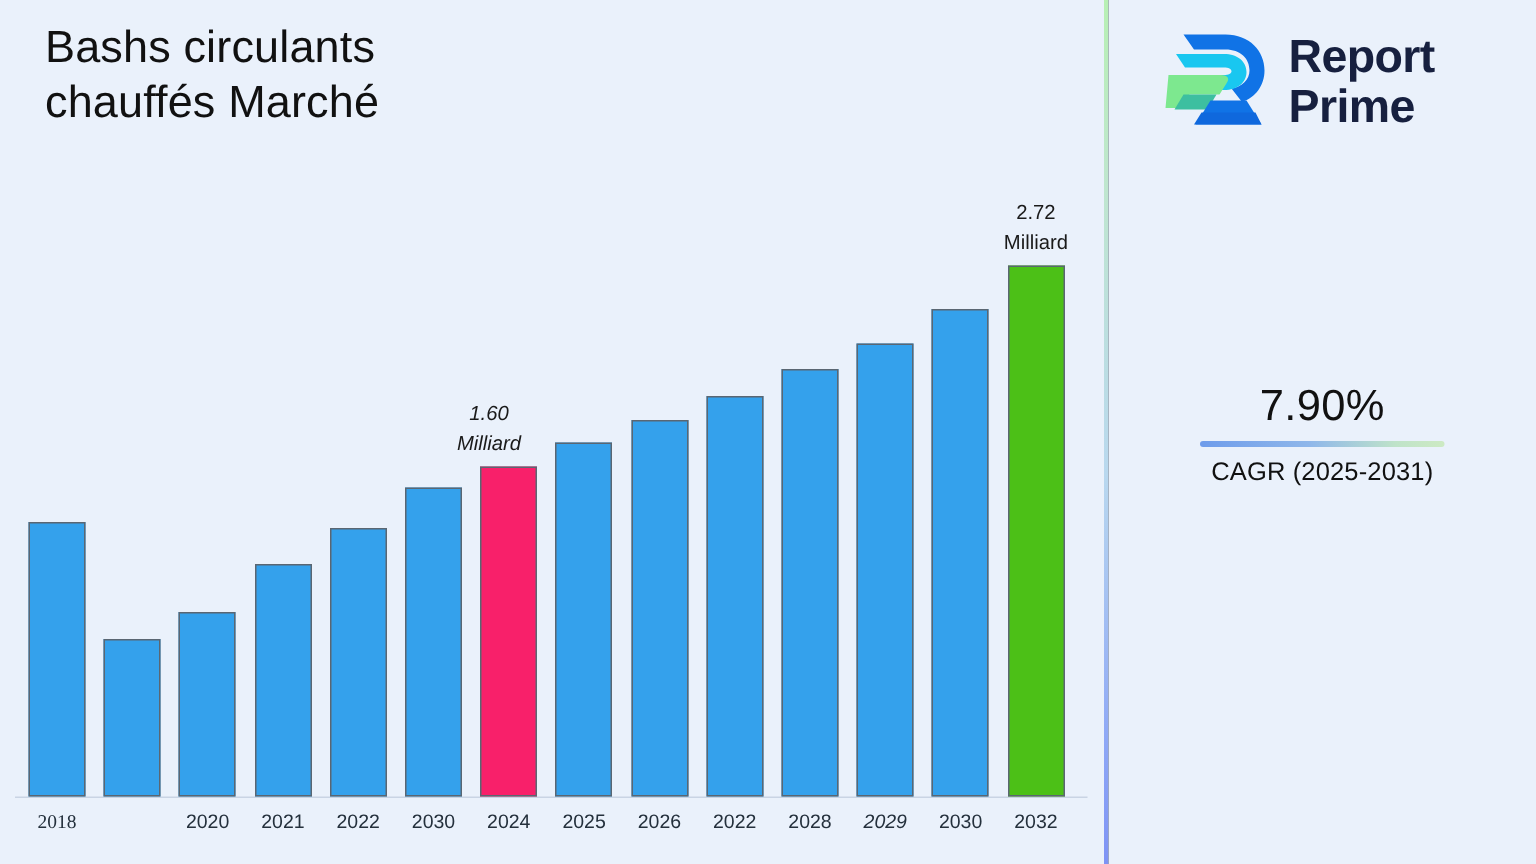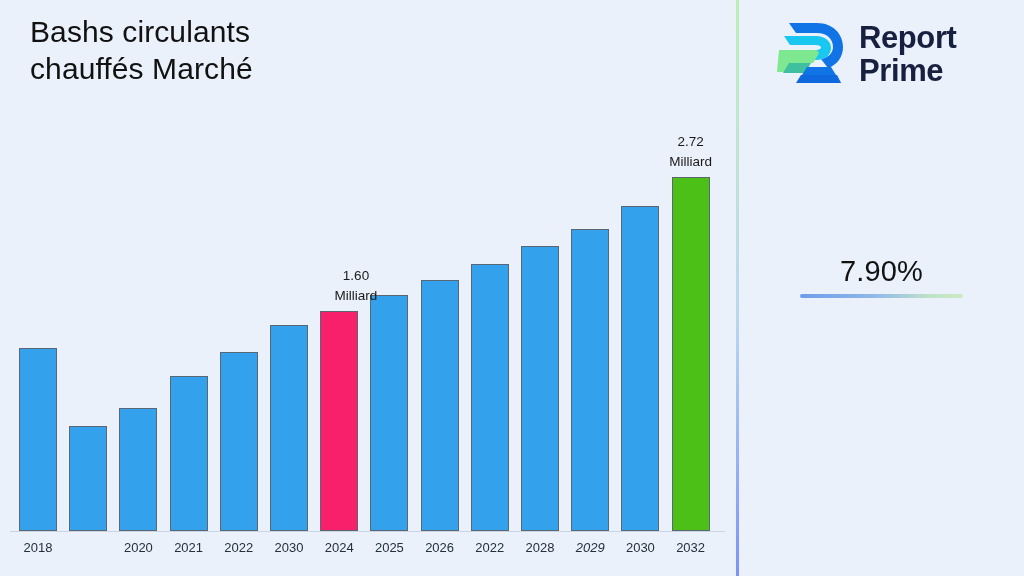--- a/index.html
+++ b/index.html
@@ -167,21 +167,21 @@
 
   <div id="left-panel">
 
     <div id="chart-title">Bashs circulants
 chauffés Marché</div>
 
     <div id="plot">
       <div id="axis-line"></div>
 
     <div class="bar" title="2018: 1.29" style="left: 19px; top: 348.116px; width: 38px; height: 182.884px;"></div>
-        <div class="tick-label" style="left: 8px;">2018</div>
+        <div class="tick-label" style="left: 8px; font-family: Liberation Serif, serif;">2018</div>
         <div class="bar" title="2019: 0.64" style="left: 69.2px; top: 425.856px; width: 38px; height: 105.144px;"></div>
         <div class="tick-label" style="left: 58.2px; margin-top: 36px;">2019</div>
         <div class="bar" title="2020: 0.79" style="left: 119.4px; top: 407.916px; width: 38px; height: 123.084px;"></div>
         <div class="tick-label" style="left: 108.4px;">2020</div>
         <div class="bar" title="2021: 1.06" style="left: 169.6px; top: 375.624px; width: 38px; height: 155.376px;"></div>
         <div class="tick-label" style="left: 158.6px;">2021</div>
         <div class="bar" title="2022: 1.26" style="left: 219.8px; top: 351.704px; width: 38px; height: 179.296px;"></div>
         <div class="tick-label" style="left: 208.8px;">2022</div>
         <div class="bar" title="2023: 1.48" style="left: 270px; top: 325.392px; width: 38px; height: 205.608px;"></div>
         <div class="tick-label" style="left: 259px;">2030</div>
@@ -194,21 +194,21 @@
         <div class="bar" title="2027: 1.99" style="left: 470.8px; top: 264.396px; width: 38px; height: 266.604px;"></div>
         <div class="tick-label" style="left: 459.8px;">2022</div>
         <div class="bar" title="2028: 2.14" style="left: 521px; top: 246.456px; width: 38px; height: 284.544px;"></div>
         <div class="tick-label" style="left: 510px;">2028</div>
         <div class="bar" title="2029: 2.29" style="left: 571.2px; top: 228.516px; width: 38px; height: 302.484px;"></div>
         <div class="tick-label" style="left: 560.2px; font-style: italic;">2029</div>
         <div class="bar" title="2030: 2.48" style="left: 621.4px; top: 205.792px; width: 38px; height: 325.208px;"></div>
         <div class="tick-label" style="left: 610.4px;">2030</div>
         <div class="bar highlight-green" title="2031: 2.72" style="left: 671.6px; top: 177.088px; width: 38px; height: 353.912px;"></div>
         <div class="tick-label" style="left: 660.6px;">2032</div>
-        <div class="bar-value-label" style="left: 311px; top: 266.04px;">1.60
+        <div class="bar-value-label" style="left: 281px; top: 266.04px; font-style: italic;">1.60
 Milliard</div>
         <div class="bar-value-label" style="left: 645.6px; top: 132.088px;">2.72
 Milliard</div>
       </div>
   </div>
 
   <div id="divider"></div>
 
   <div id="right-panel">
 
@@ -223,16 +223,17 @@
           <path d="M30 56 H66 L70 64 H25 Z" fill="#0f68dd"></path>
         </svg>
       </span>
       <span id="logo-text">Report
 Prime</span>
     </div>
 
     <div id="cagr-block">
       <div id="cagr-value">7.90%</div>
       <div id="cagr-rule"></div>
+      <div id="cagr-caption">CAGR (2025-2031)</div>
     </div>
 
   </div>
 </div>
 
 </body></html>

